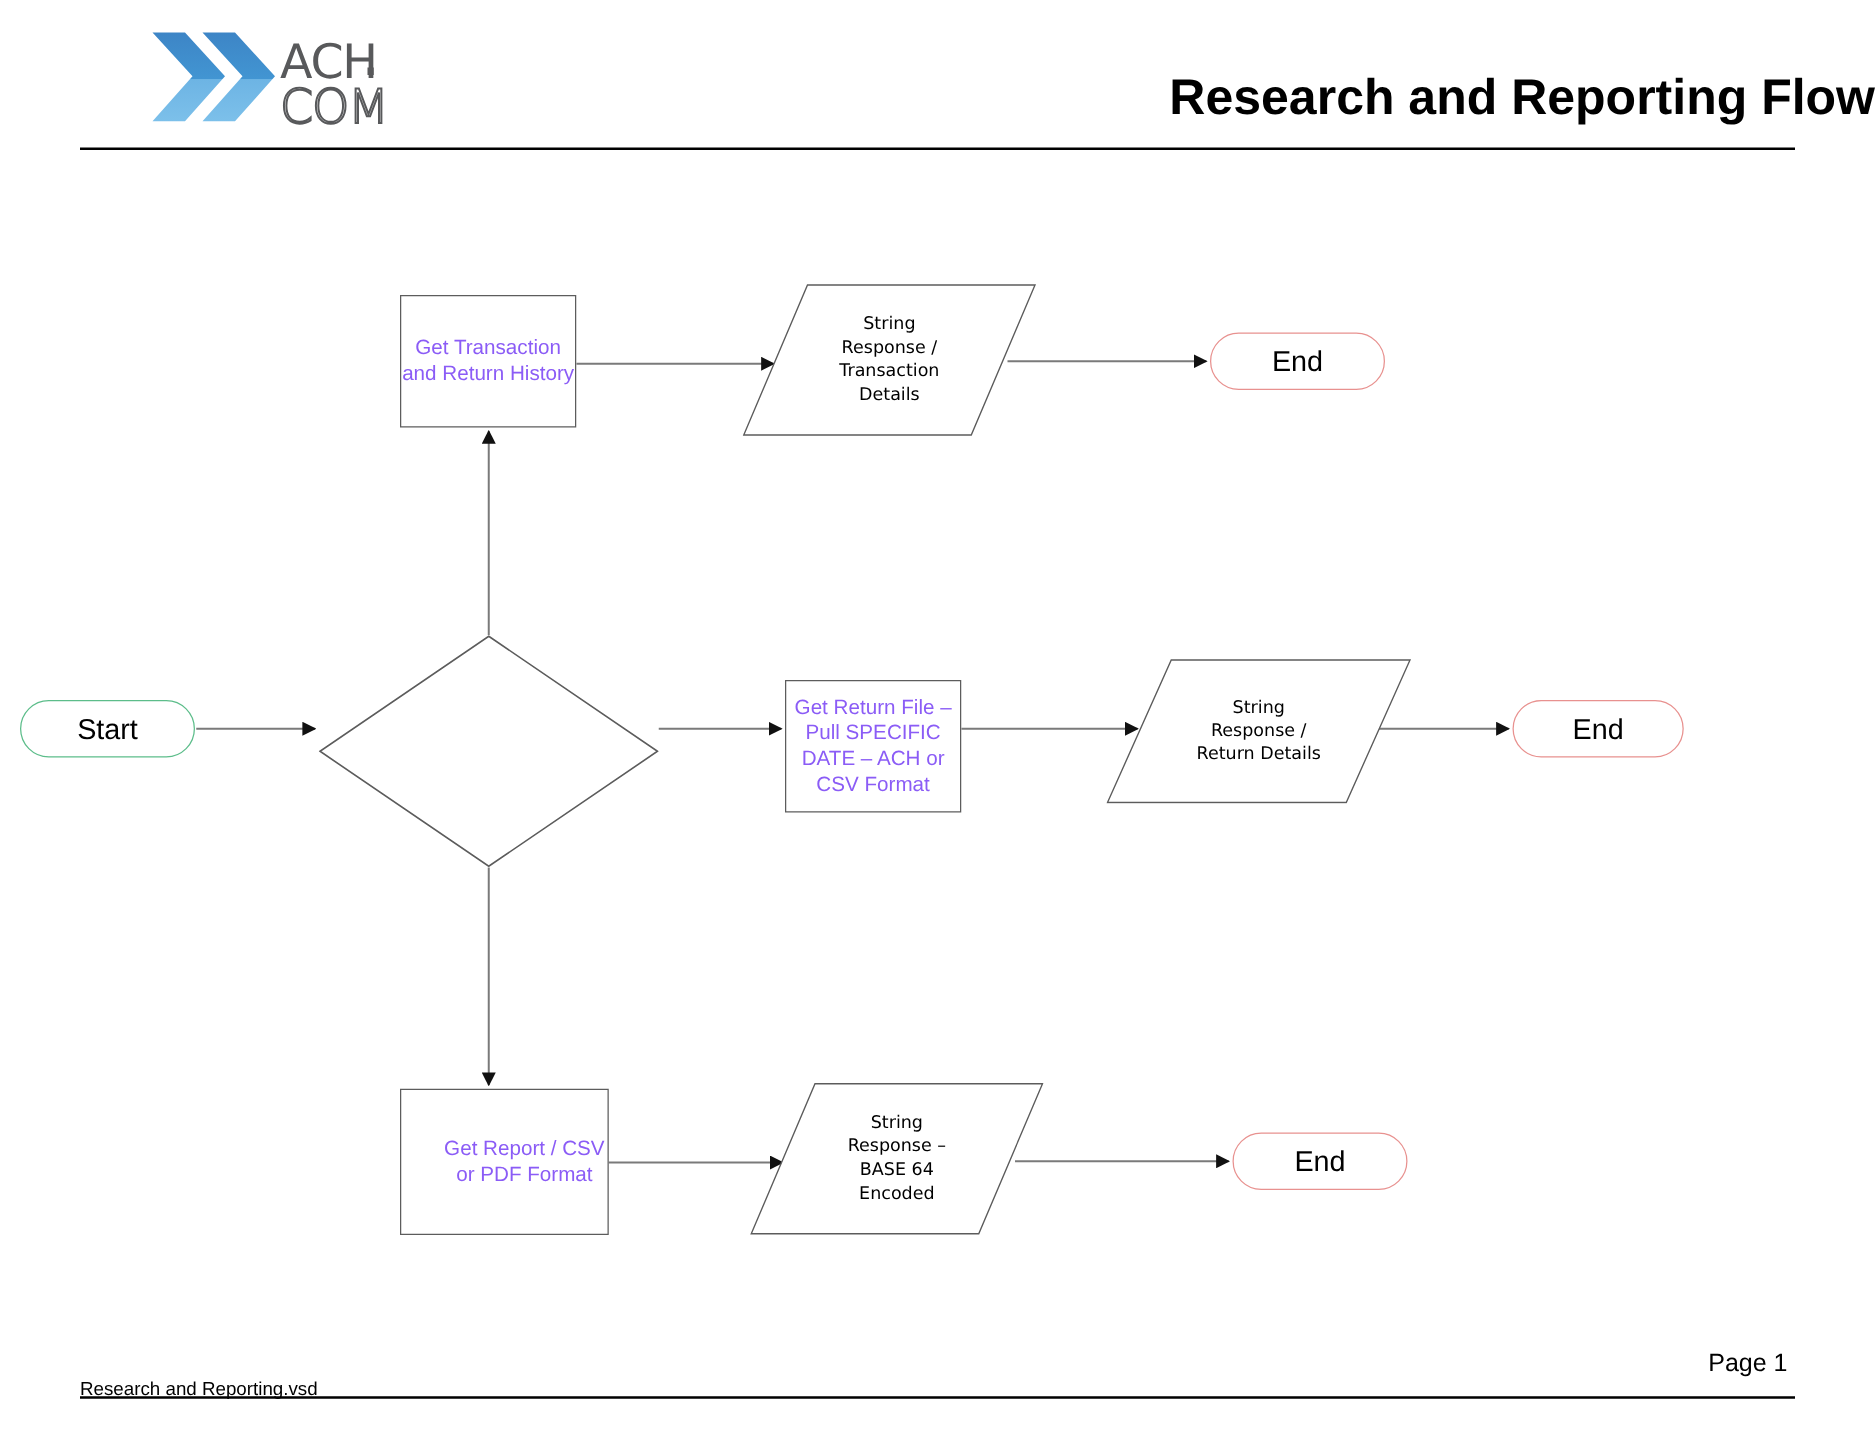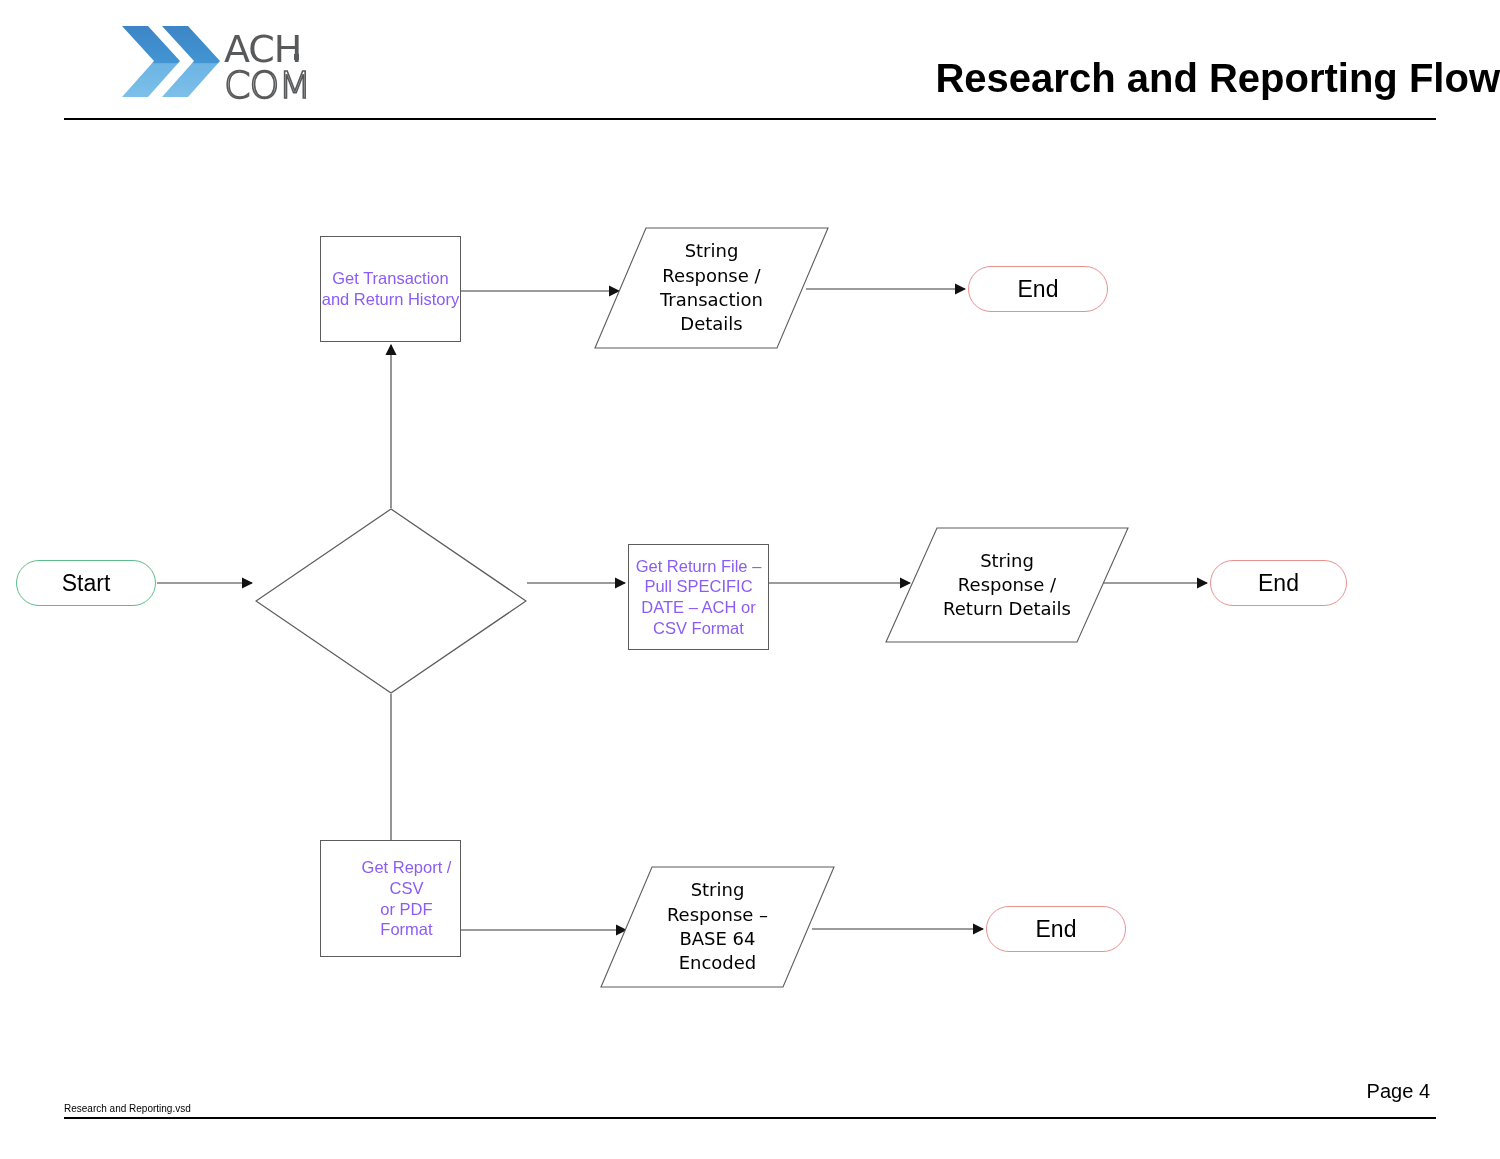--- a/index.html
+++ b/index.html
@@ -61,21 +61,21 @@
     left: 64px;
     top: 1117px;
     width: 1372px;
     height: 0;
     border-top: 2px solid #000000;
   }
   #footer-filename {
     position: absolute;
     left: 64px;
     top: 1103px;
-    font-size: 10px;
+    font-size: 15px;
     font-family: "Liberation Sans", sans-serif;
     color: #000000;
   }
 
   
   #diagram {
     position: absolute;
     left: 0;
     top: 0;
     width: 1500px;
@@ -118,21 +118,21 @@
   }
   .terminator.end {
     border: 1.6px solid #e8918f;
     border-radius: 40px;
   }
 
   
   .data-shape {
     background: transparent;
     font-family: "DejaVu Sans", sans-serif;
-    font-size: 18px;
+    font-size: 14px;
     line-height: 1.35;
     color: #000000;
   }
   .data-shape .data-svg {
     position: absolute;
     left: 0;
     top: 0;
   }
   .data-shape .node-label {
     position: relative;
@@ -267,38 +267,38 @@
       </svg>
       <span class="node-label">String
 Response /
 Return Details</span>
     </div>
 
     <div class="node terminator end" style="left:1210px; top:560px; width:137px; height:46px;">
       <span class="node-label">End</span>
     </div>
 
-    <div class="node process" style="left:320px; top:840px; width:141px; height:117px;padding-left:32px;">
+    <div class="node process" style="left:320px; top:871px; width:167px; height:117px;padding-left:32px;">
       <span class="node-label">Get Report / CSV
 or PDF Format</span>
     </div>
 
     <div class="node data-shape" style="left:600px; top:866px; width:235px; height:122px;">
       <svg class="data-svg" width="235" height="122">
         <polygon points="52,1 234,1 183,121 1,121" fill="#ffffff" stroke="#5c5c5c" stroke-width="1.1"></polygon>
       </svg>
       <span class="node-label">String
 Response –
 BASE 64
 Encoded</span>
     </div>
 
     <div class="node terminator end" style="left:986px; top:906px; width:140px; height:46px;">
       <span class="node-label">End</span>
     </div>
 
   </div>
 
-  <div id="page-number">Page 4</div>
+  <div id="page-number">Page 1</div>
   <div id="footer-filename">Research and Reporting.vsd</div>
   <div id="footer-rule"></div>
 
 </div>
 
 </body></html>

